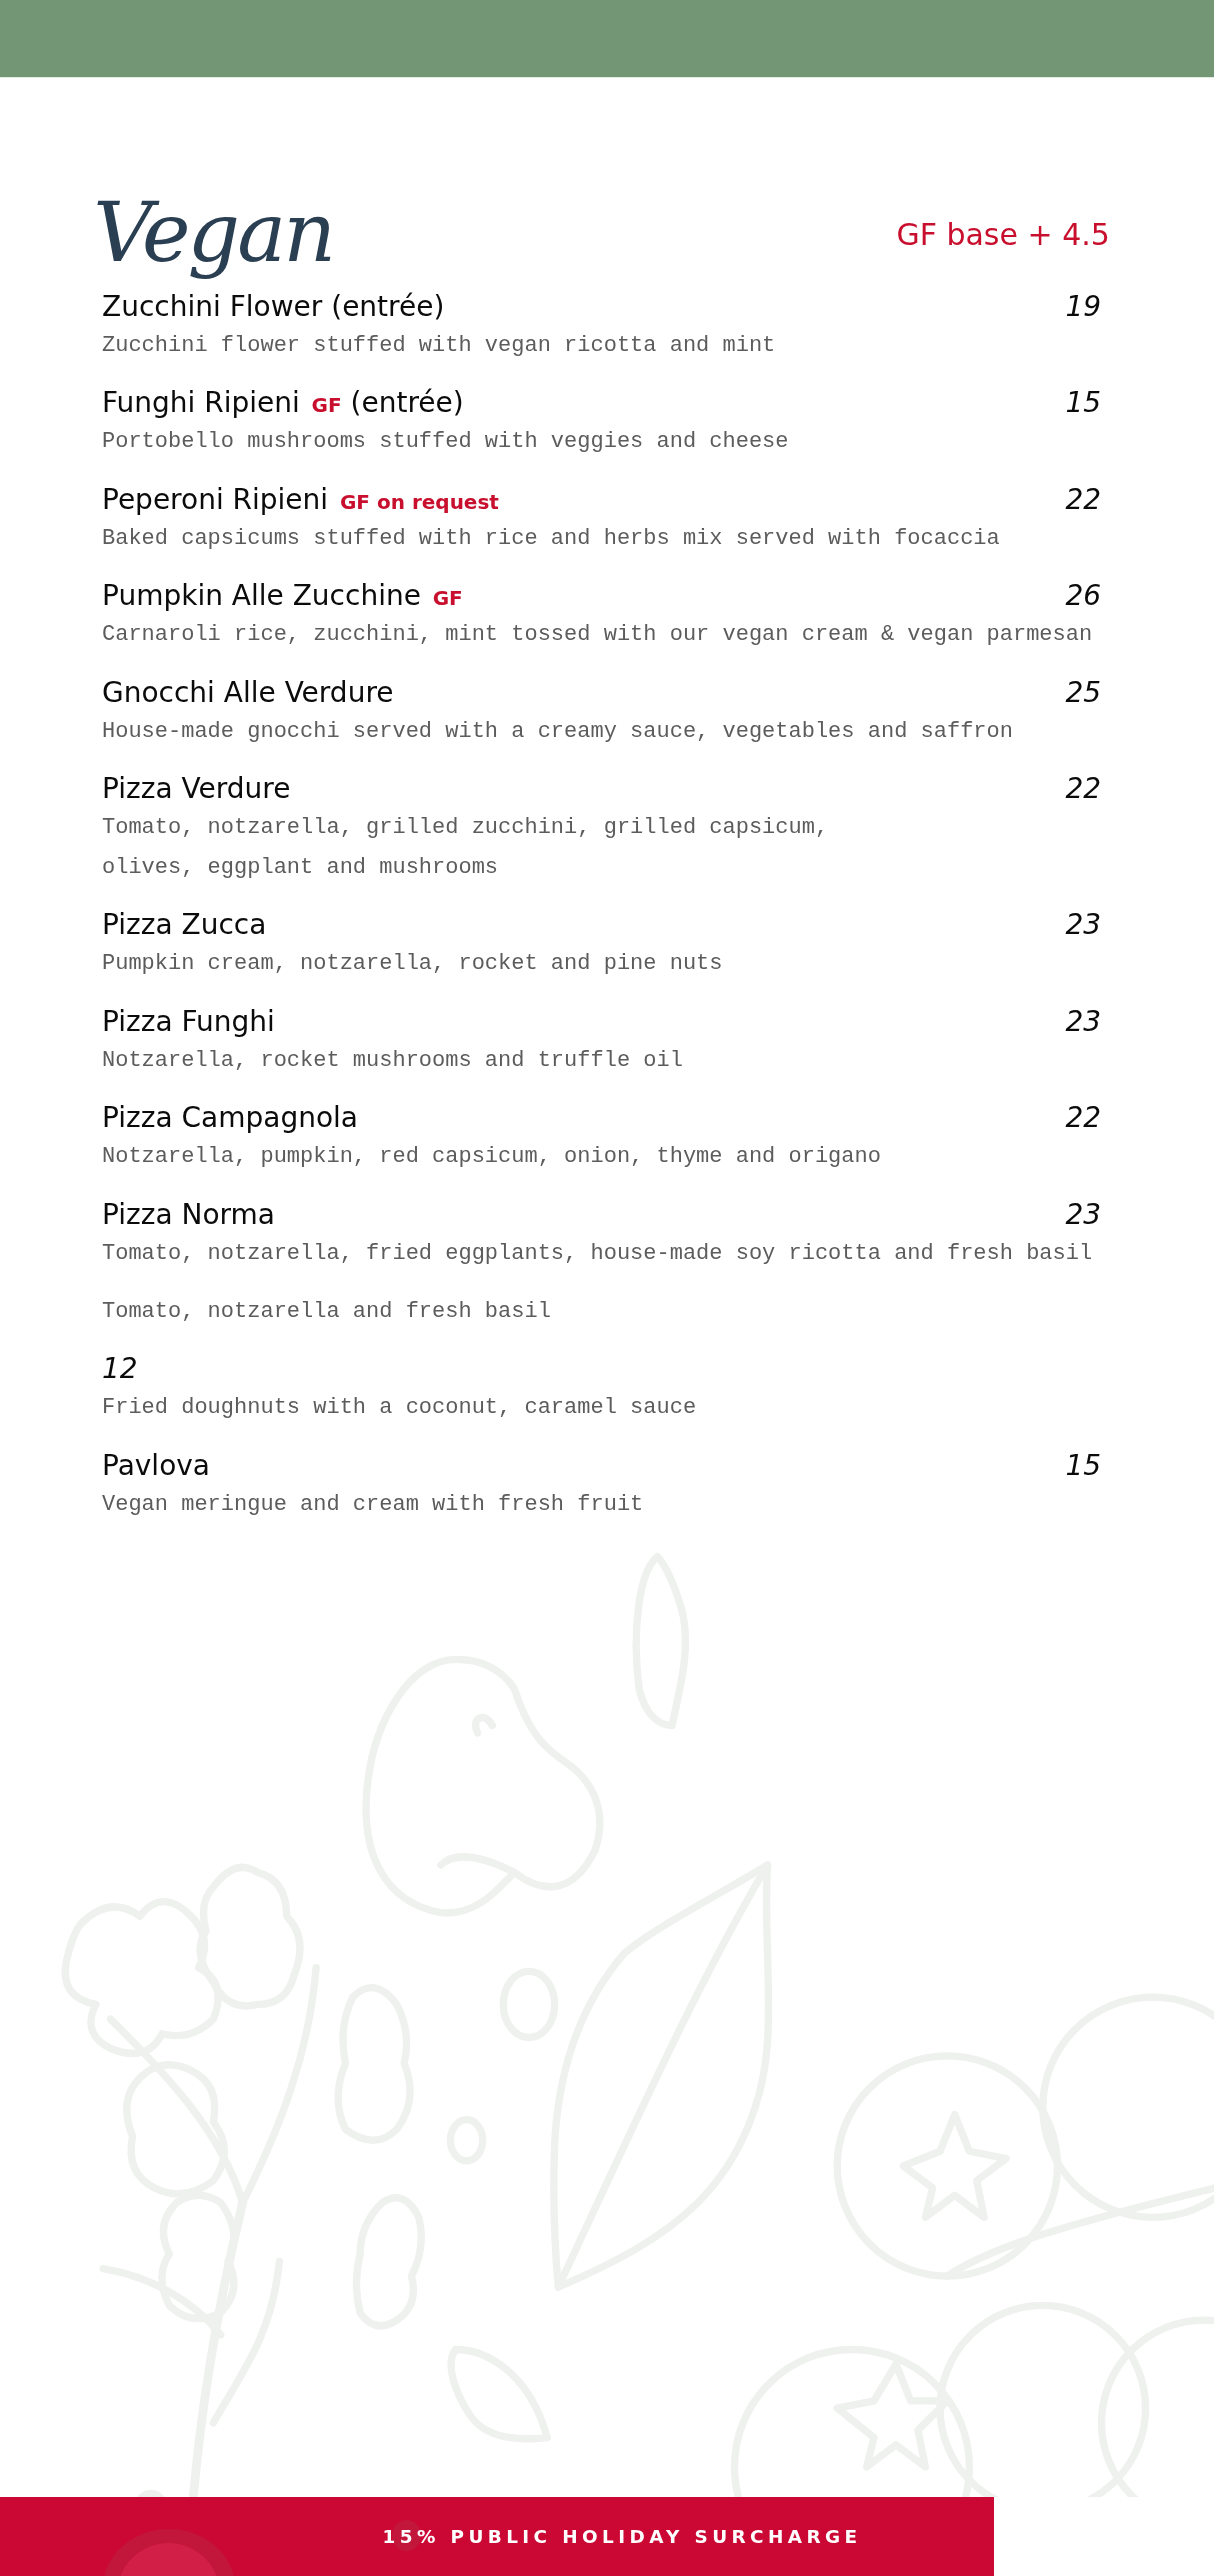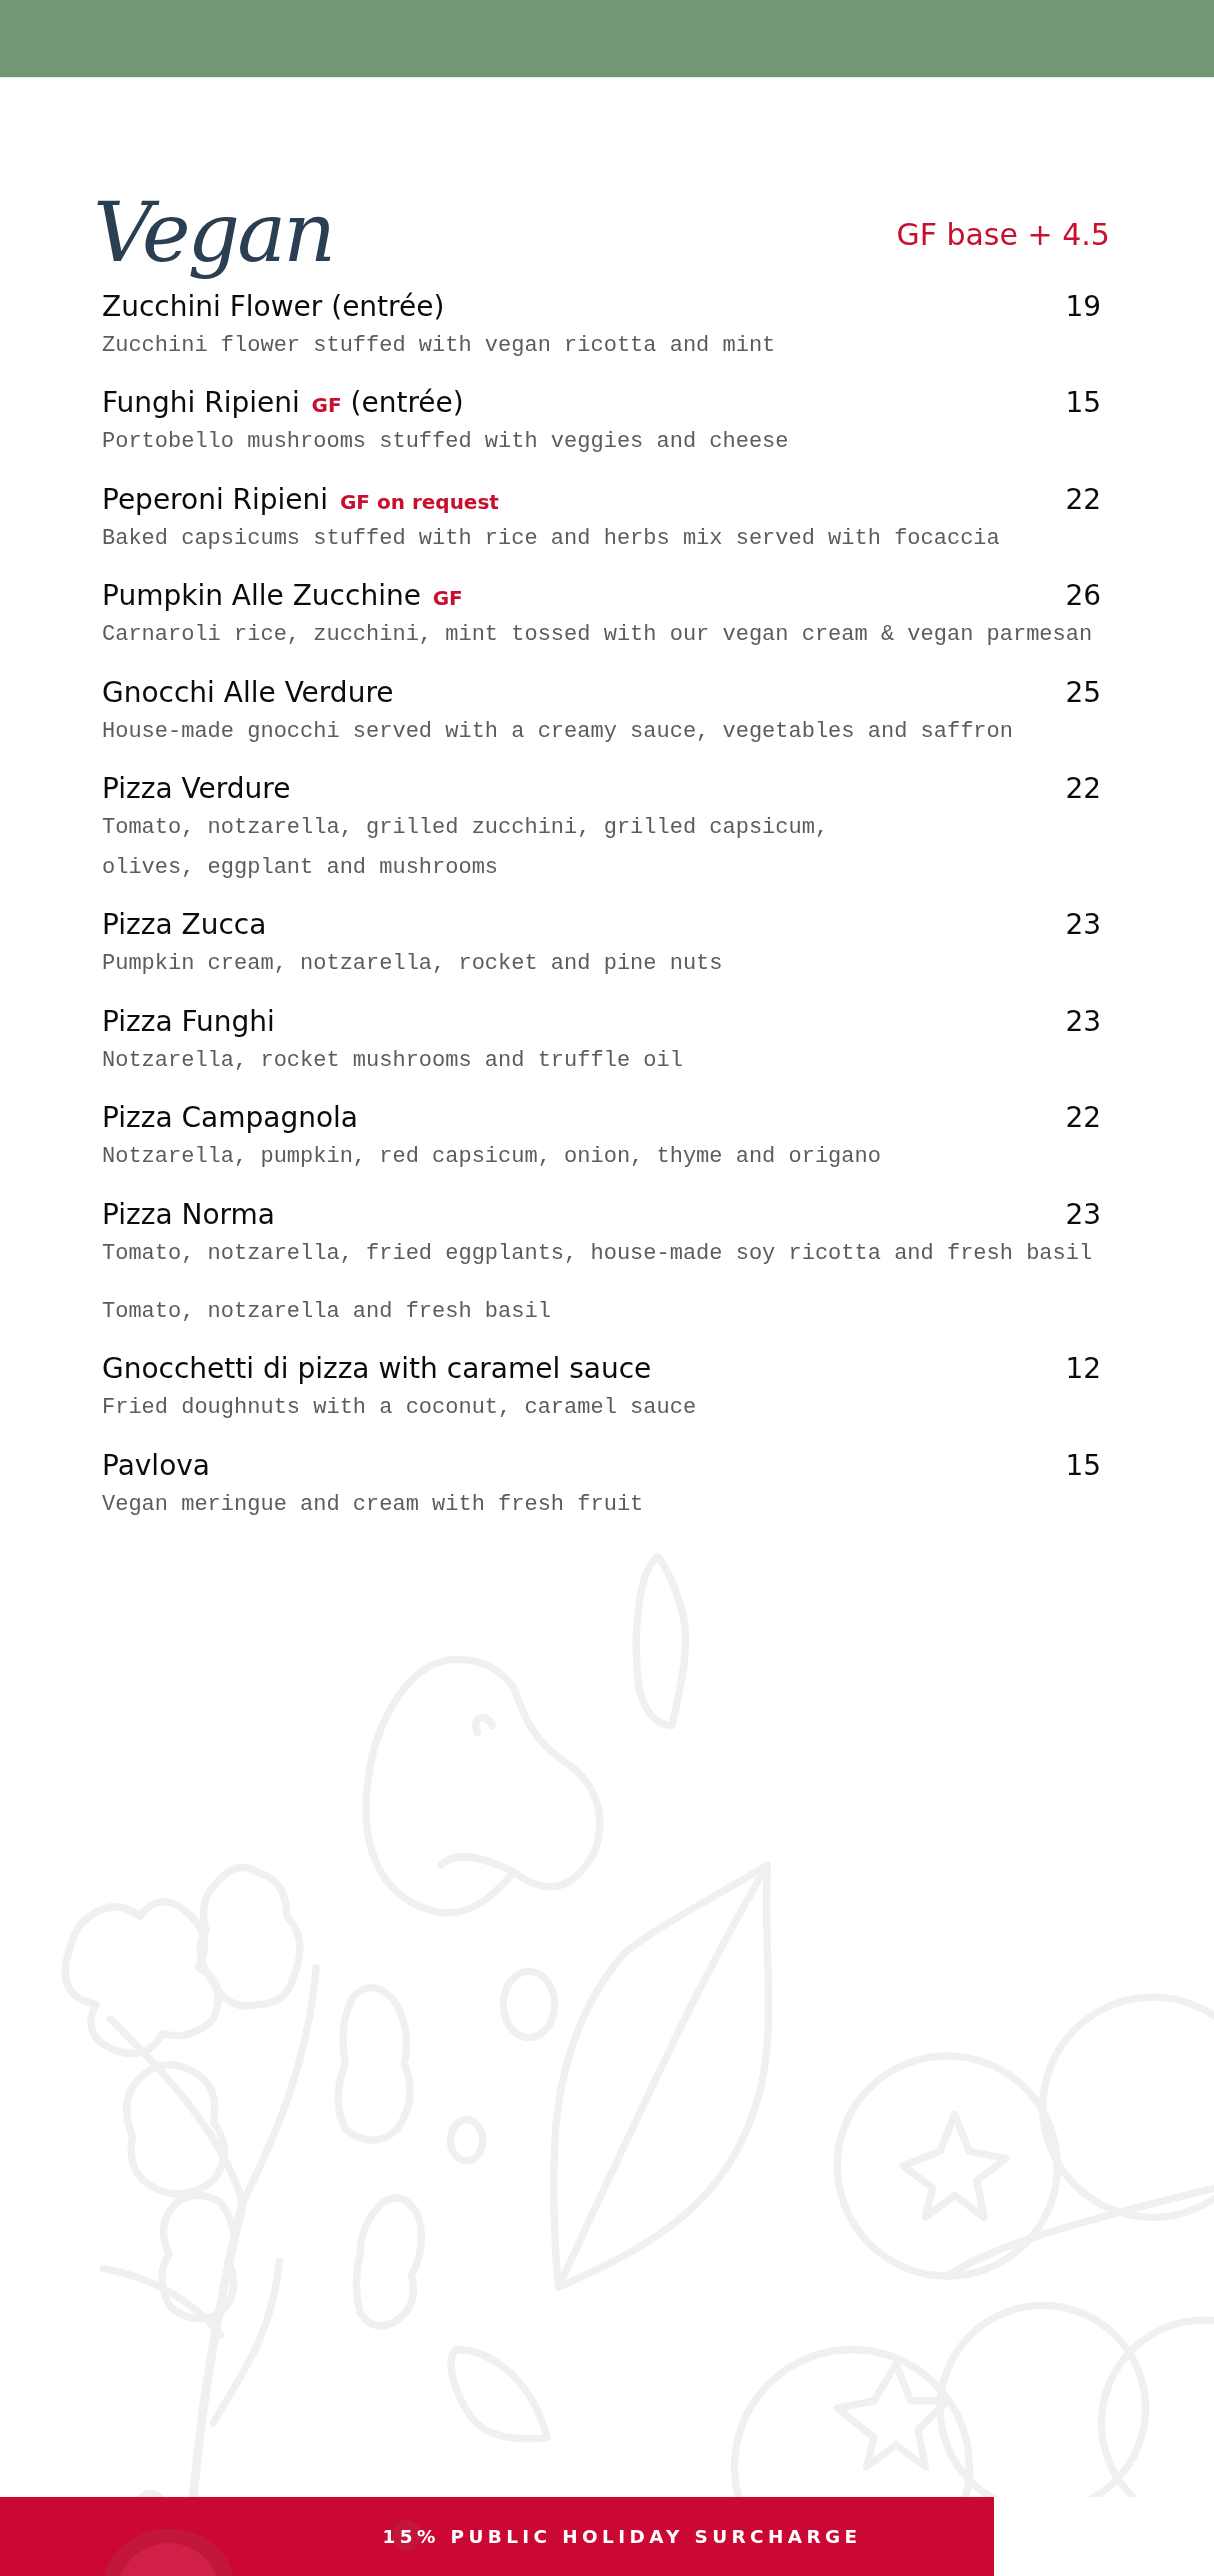--- a/index.html
+++ b/index.html
@@ -14,21 +14,21 @@
     .menu { position: absolute; left: 102px; top: 162px; width: 1002px; }
 
     .heading-row { position: relative; height: 110px; margin-top: 16px; }
     .section-title { position: absolute; left: -8.8px; top: 0; font-family: "DejaVu Serif", serif; font-style: italic; font-size: 82px; line-height: 110px; color: #2a3f52; letter-spacing: -2.9px; }
     .gf-note { position: absolute; right: -5.9px; top: 38px; font-size: 30px; line-height: 37px; color: #c8102e; font-family: "DejaVu Sans", sans-serif; }
 
     .dish { position: relative; margin-bottom: 0; }
     .dish-head { display: flex; justify-content: space-between; align-items: baseline; height: 38px; }
     .dish-name { font-family: "DejaVu Sans", sans-serif; font-size: 28px; line-height: 38px; color: #0b0b0b; white-space: nowrap; }
     .dish-tag { font-family: "DejaVu Sans", sans-serif; font-weight: bold; font-size: 20px; color: #c8102e; margin-left: 2.9px; }
-    .dish-price { font-family: "DejaVu Sans", sans-serif; font-size: 28px; line-height: 38px; color: #0b0b0b; padding-right: 2.9px; }
+    .dish-price { font-family: "DejaVu Sans", sans-serif; font-size: 28px; line-height: 38px; color: #0b0b0b; padding-right: 2.9px; font-style: italic; }
     .dish-desc { font-family: Liberation Mono, monospace; font-size: 22px; line-height: 40px; color: #5c5c5c; width: 1002px; }
     .dish-desc.narrow { width: 734px; }
     .dish-gap { height: 18.4px; }
 
     .footer-band { position: absolute; left: 0; top: 2497px; width: 994px; height: 79px; background: #cb0833; overflow: hidden; }
     .footer-deco1 { position: absolute; left: 103px; top: 32px; width: 132px; height: 117px; border-radius: 50% 50% 40% 40%; background: #c2163a; }
     .footer-deco2 { position: absolute; left: 117px; top: 46px; width: 103px; height: 103px; border-radius: 50%; background: #d21f47; }
     .footer-deco3 { position: absolute; left: 392px; top: 23px; width: 29px; height: 31px; border-radius: 50%; background: #c2163a; }
     .footer-text { position: absolute; left: 0; top: 0; width: 1215px; height: 79px; text-align: center; line-height: 79px; color: #ffffff; font-family: "DejaVu Sans", sans-serif; font-weight: bold; font-size: 18.4px; letter-spacing: 4.4px; padding-left: 29px; }
   </style>
@@ -184,21 +184,20 @@
       <div class="dish-gap"></div>
     </div>
 
     <div class="dish">
       <div class="dish-desc">Tomato, notzarella and fresh basil</div>
       <div class="dish-gap"></div>
     </div>
 
     <div class="dish">
       <div class="dish-head">
-        <span class="dish-name">Gnocchetti di pizza with caramel sauce</span>
         <span class="dish-price">12</span>
       </div>
       <div class="dish-desc">Fried doughnuts with a coconut, caramel sauce</div>
       <div class="dish-gap"></div>
     </div>
 
     <div class="dish">
       <div class="dish-head">
         <span class="dish-name">Pavlova</span>
         <span class="dish-price">15</span>

